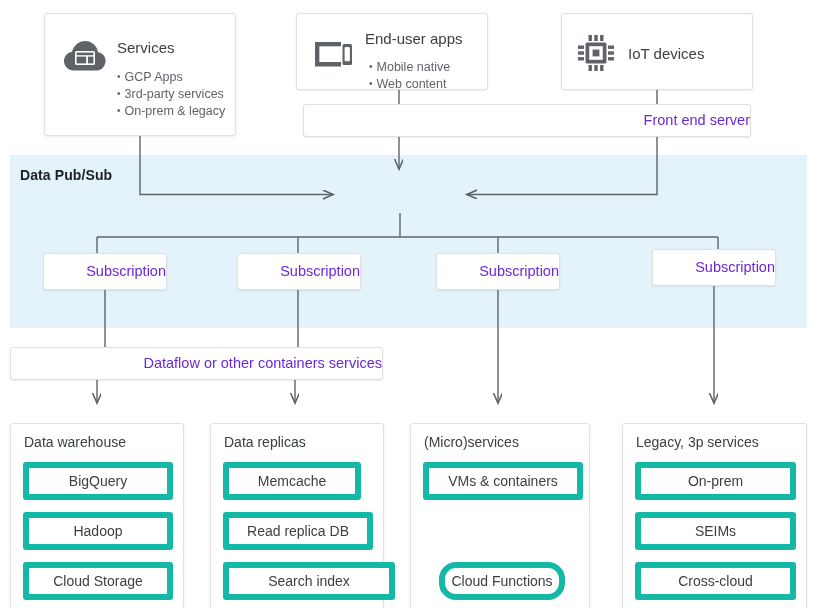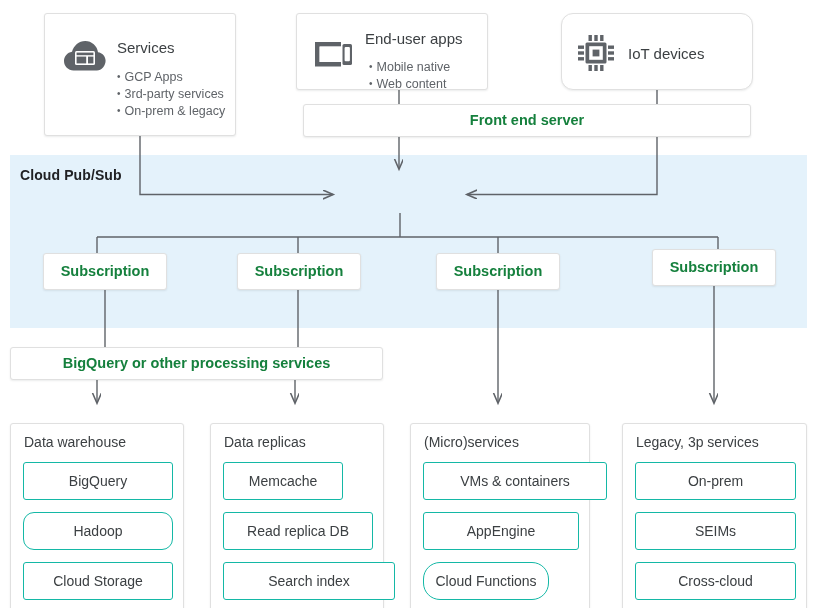--- a/index.html
+++ b/index.html
@@ -25,25 +25,24 @@
     background: #ffffff;
     border: 1px solid #e0e0e0;
     border-radius: 3px;
     box-sizing: border-box;
     box-shadow: 0 1px 2px rgba(60,64,67,.10);
   }
   .center-label {
     position: absolute;
     left: 0; right: 0; top: 50%;
     transform: translateY(-50%);
-    text-align: center;
+    text-align: right;
     font-size: 14.5px;
-    color: #15803d;
+    color: #6d28d9;
     line-height: 1.2;
-    font-weight: bold;
   }
 
   
   .card-title {
     position: absolute;
     font-size: 15px;
     color: #3c4043;
     white-space: nowrap;
   }
   .bullets {
@@ -109,37 +108,37 @@
     left: 13px;
     top: 10px;
     font-size: 14px;
     color: #3c4043;
     white-space: nowrap;
   }
   .chip {
     position: absolute;
     height: 38px;
     background: #ffffff;
-    border: 1px solid #14b8a6;
+    border: 6px solid #14b8a6;
     border-radius: 3px;
     box-sizing: border-box;
     display: flex;
     align-items: center;
     justify-content: center;
     font-size: 14px;
     color: #3c4043;
   }
 </style>
 </head>
 <body>
 
 <div id="canvas">
 
   <div id="pubsub-band"></div>
-  <div id="pubsub-label">Cloud Pub/Sub</div>
+  <div id="pubsub-label">Data Pub/Sub</div>
 
   <svg id="wires" viewBox="0 0 819 608" xmlns="http://www.w3.org/2000/svg">
     <defs>
       <marker id="arrowhead" markerWidth="9" markerHeight="9" refX="7.2" refY="3.2" orient="auto" markerUnits="strokeWidth">
         <path d="M0,0 L7.4,3.2 L0,6.4" fill="none" stroke="#5f6368" stroke-width="1.1"></path>
       </marker>
     </defs>
     <g fill="none" stroke="#5f6368" stroke-width="1.4">
 
       <path d="M140,136 L140,194.5 L333,194.5" marker-end="url(#arrowhead)"></path>
@@ -196,21 +195,21 @@
         <rect x="35.6" y="11" width="5.3" height="14.2" rx="1" fill="#ffffff"></rect>
       </svg>
     </span>
     <span class="card-title" style="left:68px; top:16px;">End-user apps</span>
     <div class="bullets" style="left:72px; top:45px;">
       <div>Mobile native</div>
       <div>Web content</div>
     </div>
   </div>
 
-  <div class="box" style="left:561px; top:13px; width:192px; height:77px;border-radius:12px;">
+  <div class="box" style="left:561px; top:13px; width:192px; height:77px;">
     <span class="icon-wrap" style="left:14px; top:19px;">
       <svg width="40" height="40" viewBox="0 0 40 40" xmlns="http://www.w3.org/2000/svg">
         <g fill="#5f6368">
           <rect x="9.5" y="9.5" width="21" height="21" rx="1.5"></rect>
           <rect x="12.5" y="2" width="3.4" height="6"></rect>
           <rect x="18.3" y="2" width="3.4" height="6"></rect>
           <rect x="24.1" y="2" width="3.4" height="6"></rect>
           <rect x="12.5" y="32" width="3.4" height="6"></rect>
           <rect x="18.3" y="32" width="3.4" height="6"></rect>
           <rect x="24.1" y="32" width="3.4" height="6"></rect>
@@ -240,42 +239,41 @@
     <span class="center-label">Subscription</span>
   </div>
   <div class="box" style="left:436px; top:253px; width:124px; height:37px;">
     <span class="center-label">Subscription</span>
   </div>
   <div class="box" style="left:652px; top:249px; width:124px; height:37px;">
     <span class="center-label">Subscription</span>
   </div>
 
   <div class="box" style="left:10px; top:347px; width:373px; height:33px;">
-    <span class="center-label">BigQuery or other processing services</span>
+    <span class="center-label">Dataflow or other containers services</span>
   </div>
 
   <div class="group" style="left:10px; top:408px; width:174px; height:190px;">
     <span class="group-title">Data warehouse</span>
     <div class="chip" style="left:12px; top:38px; width:150px;">BigQuery</div>
-    <div class="chip" style="left:12px; top:88px; width:150px;border-radius:11px;">Hadoop</div>
+    <div class="chip" style="left:12px; top:88px; width:150px;">Hadoop</div>
     <div class="chip" style="left:12px; top:138px; width:150px;">Cloud Storage</div>
   </div>
 
   <div class="group" style="left:210px; top:408px; width:174px; height:190px;">
     <span class="group-title">Data replicas</span>
-    <div class="chip" style="left:12px; top:38px; width:120px;">Memcache</div>
+    <div class="chip" style="left:12px; top:38px; width:138px;">Memcache</div>
     <div class="chip" style="left:12px; top:88px; width:150px;">Read replica DB</div>
     <div class="chip" style="left:12px; top:138px; width:172px;">Search index</div>
   </div>
 
   <div class="group" style="left:410px; top:408px; width:180px; height:190px;">
     <span class="group-title">(Micro)services</span>
-    <div class="chip" style="left:12px; top:38px; width:184px;">VMs &amp; containers</div>
-    <div class="chip" style="left:12px; top:88px; width:156px;">AppEngine</div>
-    <div class="chip" style="left:12px; top:138px; width:126px;border-radius:17px;">Cloud Functions</div>
+    <div class="chip" style="left:12px; top:38px; width:160px;">VMs &amp; containers</div>
+    <div class="chip" style="left:28px; top:138px; width:126px;border-radius:17px;">Cloud Functions</div>
   </div>
 
   <div class="group" style="left:622px; top:408px; width:185px; height:190px;">
     <span class="group-title">Legacy, 3p services</span>
     <div class="chip" style="left:12px; top:38px; width:161px;">On-prem</div>
     <div class="chip" style="left:12px; top:88px; width:161px;">SEIMs</div>
     <div class="chip" style="left:12px; top:138px; width:161px;">Cross-cloud</div>
   </div>
 
 </div>

